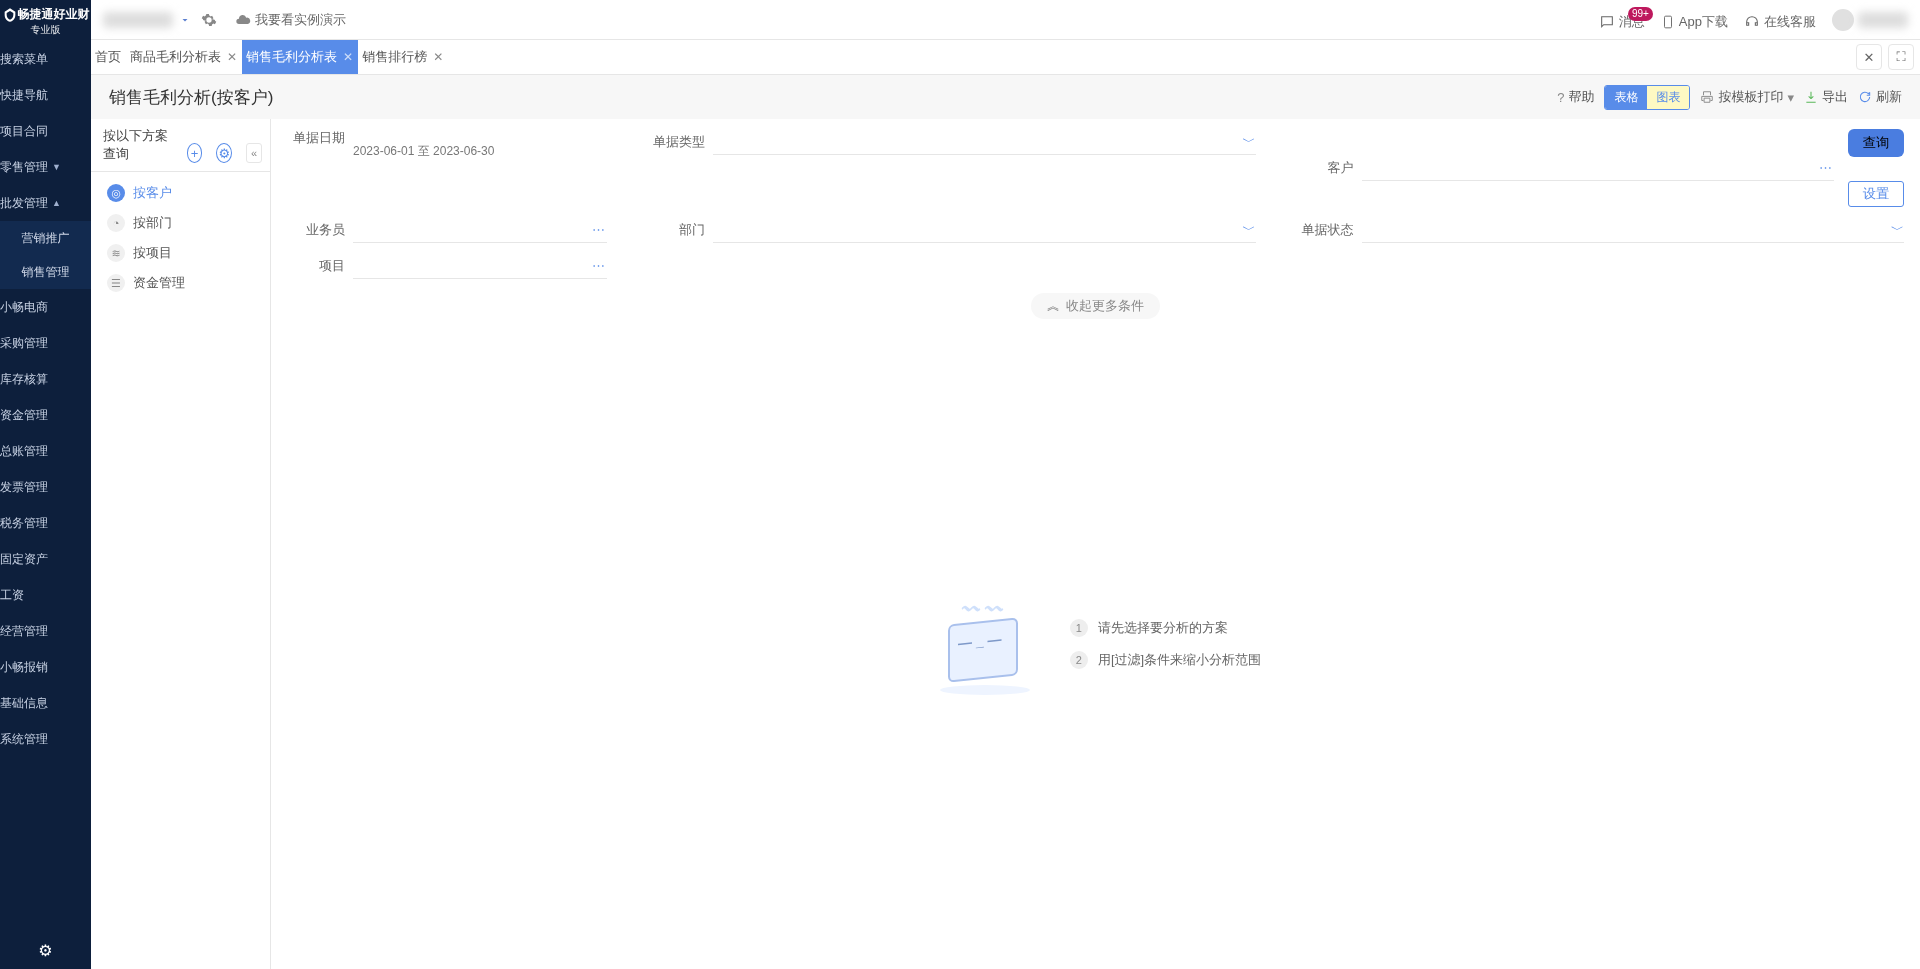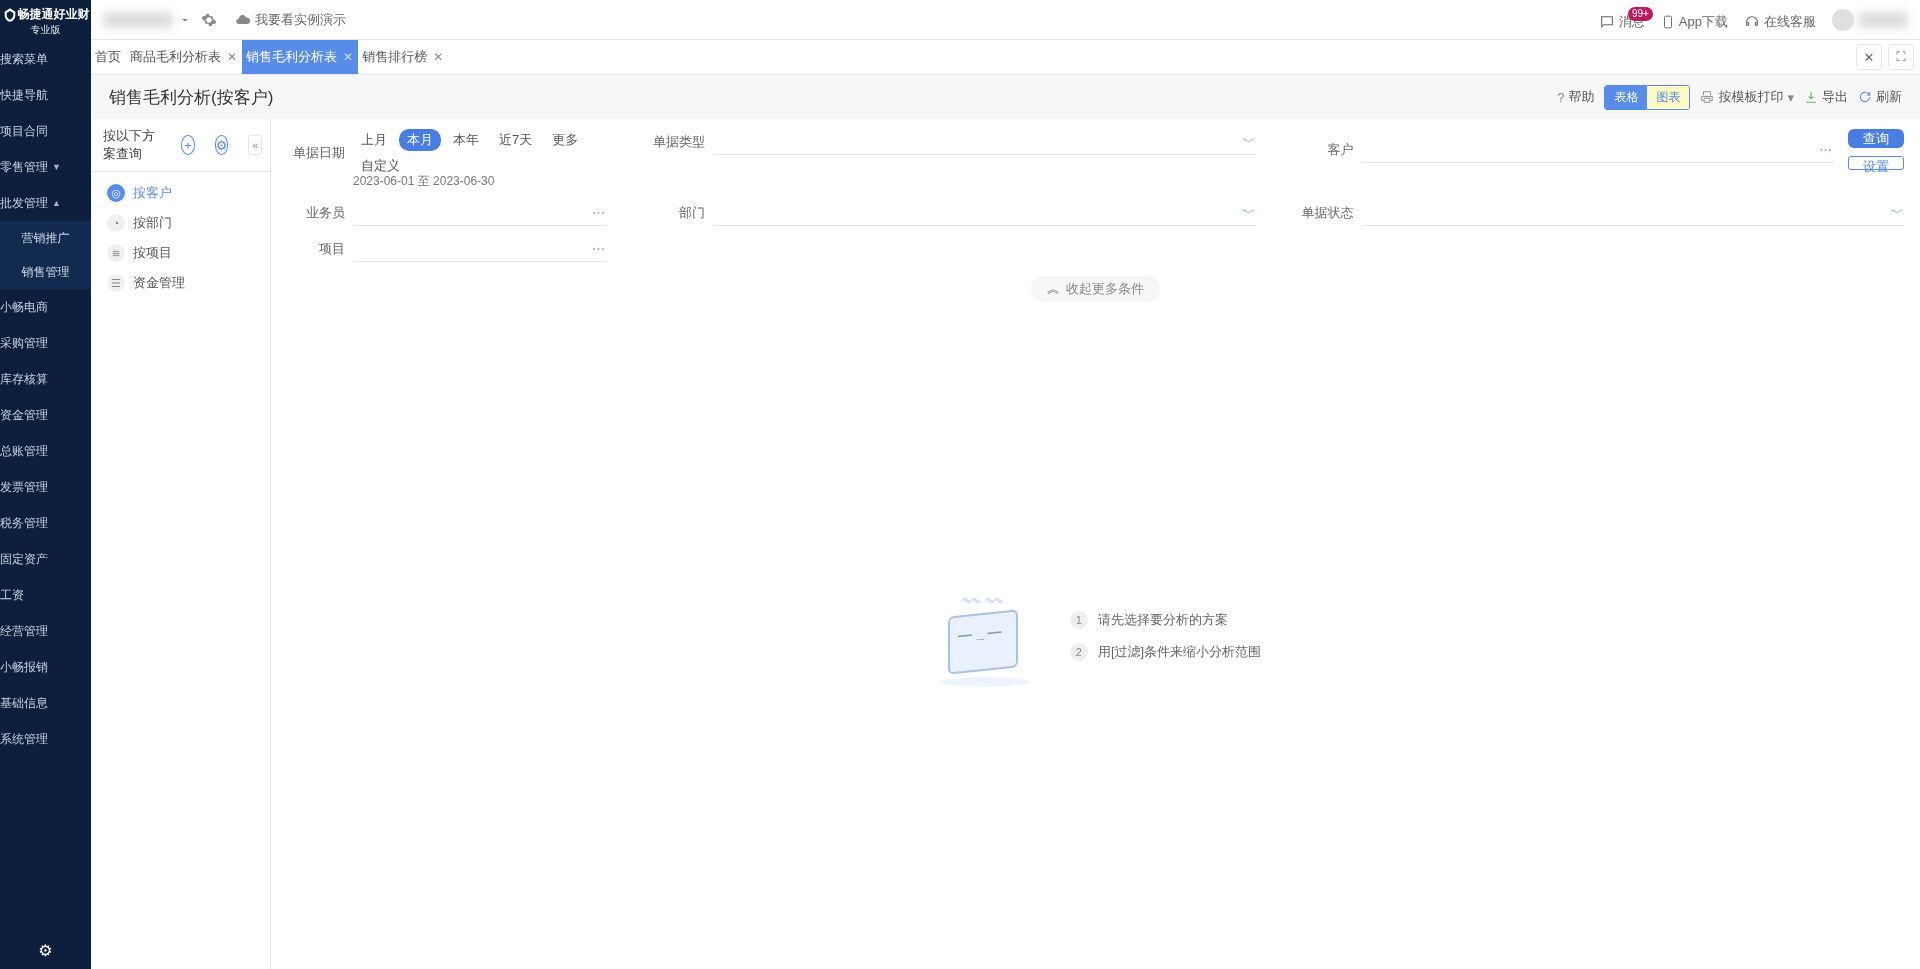--- a/index.html
+++ b/index.html
@@ -50,42 +50,42 @@
   .page-actions{margin-left:auto;display:flex;align-items:center;gap:10px;color:#555}
   .link{display:flex;align-items:center;gap:4px;cursor:pointer;font-size:13px}
   .link .ico{color:#888}
   .seg{display:flex;border:1px solid var(--accent);border-radius:3px;overflow:hidden;font-size:12px}
   .seg span{padding:3px 9px;cursor:pointer}
   .seg .on{background:var(--accent);color:#fff}
   .seg .off{color:var(--accent);background:#fef9c3}
 
   .body{flex:1;display:flex;min-height:0}
   .scheme{width:180px;border-right:1px solid var(--border);background:#fff;display:flex;flex-direction:column}
-  .scheme-head{display:flex;align-items:center;padding:8px 8px 8px 12px;gap:20px;border-bottom:1px solid var(--border);font-size:13px;color:#444}
+  .scheme-head{display:flex;align-items:flex-end;padding:8px 8px 8px 12px;gap:14px;border-bottom:1px solid var(--border);font-size:13px;color:#444}
   .round{width:20px;height:20px;border:1px solid var(--accent);border-radius:50%;display:flex;align-items:center;justify-content:center;color:var(--accent);font-size:13px;cursor:pointer}
   .collapse{width:20px;height:20px;border:1px solid var(--border);border-radius:3px;display:flex;align-items:center;justify-content:center;color:#888;cursor:pointer;margin-left:auto;font-size:11px}
   .scheme-list{padding:6px 0}
   .scheme-item{display:flex;align-items:center;gap:8px;height:30px;padding:0 16px;cursor:pointer;color:#555}
   .scheme-item.active{color:var(--accent)}
   .scheme-item .si-ico{width:18px;height:18px;border-radius:50%;display:flex;align-items:center;justify-content:center;font-size:11px;background:#f0f0f0;color:#888;flex:0 0 18px}
   .scheme-item.active .si-ico{background:var(--accent);color:#fff}
 
   .main{flex:1;display:flex;flex-direction:column;background:#fff;position:relative;padding:10px 16px 0}
   .filters{display:grid;grid-template-columns:320px 1fr 1fr;gap:10px 40px;align-items:start}
   .frow{display:flex;align-items:center;gap:8px}
   .flabel{width:58px;text-align:right;color:#666;flex:0 0 58px}
   .pill-group{display:flex;gap:4px;align-items:center;flex-wrap:wrap}
   .pill{padding:2px 8px;border-radius:10px;cursor:pointer;color:#555}
   .pill.on{background:var(--accent-strong);color:#fff}
   .daterange{font-size:12px;color:#777;margin-left:66px;margin-top:-4px}
   .field{flex:1;border-bottom:1px solid var(--border);height:26px;display:flex;align-items:center;justify-content:flex-end;color:var(--accent)}
   .field .dots{color:var(--accent);letter-spacing:2px;cursor:pointer}
   .field .chev{color:var(--accent);cursor:pointer}
-  .primary-btn{background:var(--accent-strong);color:#ffffff;border:none;border-radius:6px;height:19px;width:56px;cursor:pointer}
-  .ghost-btn{border:1px solid var(--accent);color:var(--accent);background:#fff;border-radius:3px;height:14px;width:56px;cursor:pointer;margin-top:4px}
+  .primary-btn{background:var(--accent-strong);color:#000000;border:none;border-radius:6px;height:28px;width:56px;cursor:pointer}
+  .ghost-btn{border:1px solid var(--accent);color:var(--accent);background:#fff;border-radius:3px;height:26px;width:56px;cursor:pointer;margin-top:20px}
   .btncol{display:flex;flex-direction:column;align-items:flex-end;gap:4px}
 
   .fold{margin:14px auto 0;background:#f7f7f7;border-radius:14px;display:inline-flex;align-items:center;gap:6px;padding:4px 16px;color:#888;cursor:pointer;align-self:center}
 
   .empty{flex:1;display:flex;align-items:center;justify-content:center;gap:30px;color:#666}
   .empty-art{position:relative;width:110px;height:110px}
   .box3d{position:absolute;left:18px;top:32px;width:70px;height:58px;background:#e9f1ff;border:2px solid #a9c0ec;border-radius:6px;transform:skewY(-6deg)}
   .face{position:absolute;left:28px;top:44px;color:#7e99c9;font-size:14px;font-weight:bold;transform:skewY(-6deg)}
   .birds{position:absolute;top:4px;left:32px;font-size:18px;color:#cfe0fb}
   .shadow{position:absolute;bottom:4px;left:10px;width:90px;height:10px;background:#eef4ff;border-radius:50%}
@@ -308,28 +308,20 @@
               </div>
             </div>
         </div>
 
         <div class="main">
           <div class="filters">
 
             <div>
               <div class="frow">
                 <div class="flabel">单据日期</div>
-                <div class="pill-group" id="date-pills">
-                    <span class="pill">上月</span>
-                    <span class="pill on">本月</span>
-                    <span class="pill">本年</span>
-                    <span class="pill">近7天</span>
-                    <span class="pill">更多</span>
-                    <span class="pill">自定义</span>
-                  </div>
               </div>
               <div class="daterange">2023-06-01 至 2023-06-30</div>
             </div>
 
             <div class="frow">
               <div class="flabel">单据类型</div>
               <div class="field">
                   <span class="chev">﹀</span>
                 </div>
             </div>

